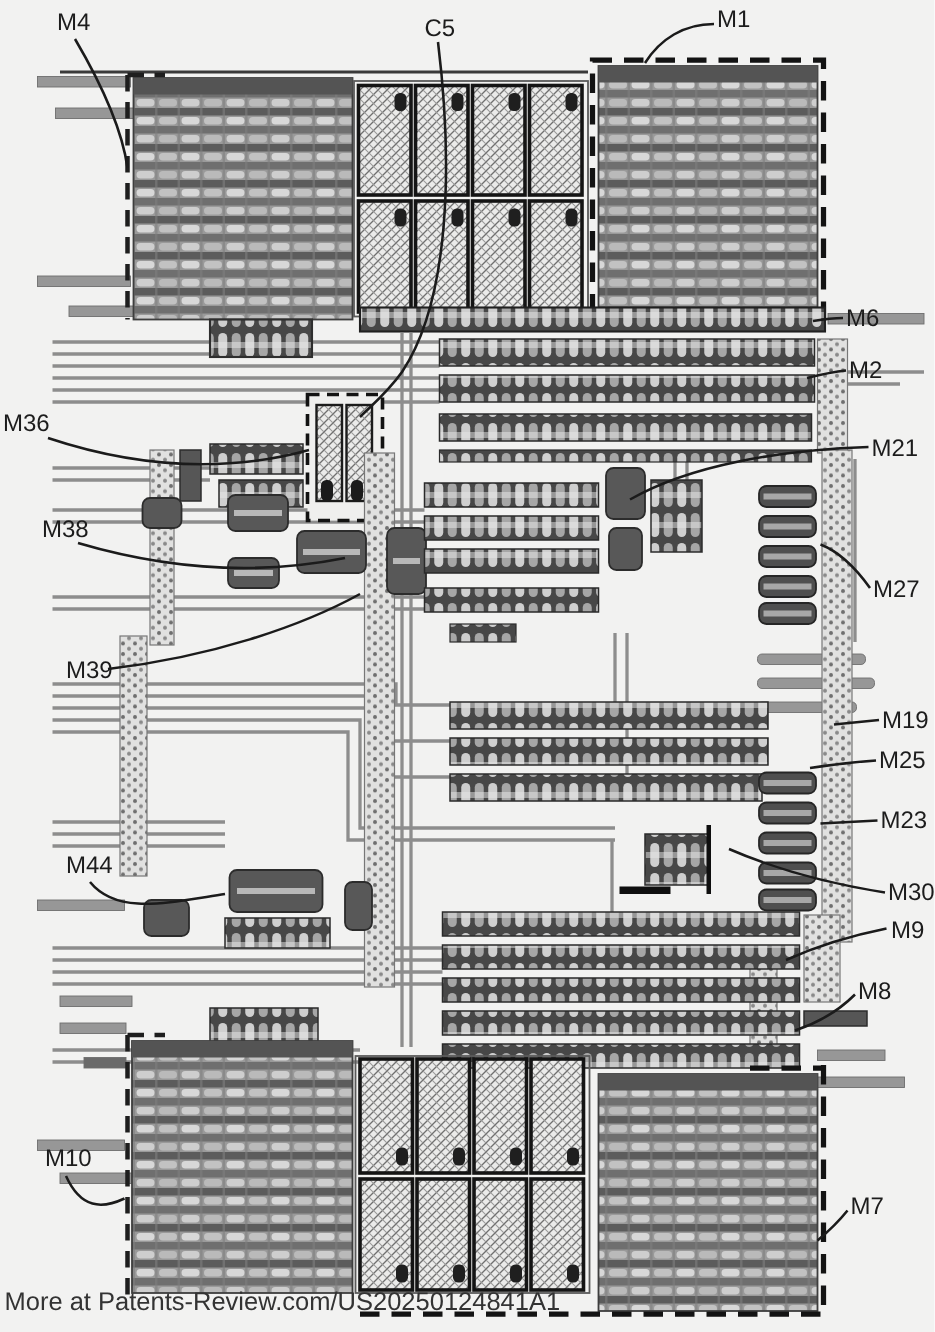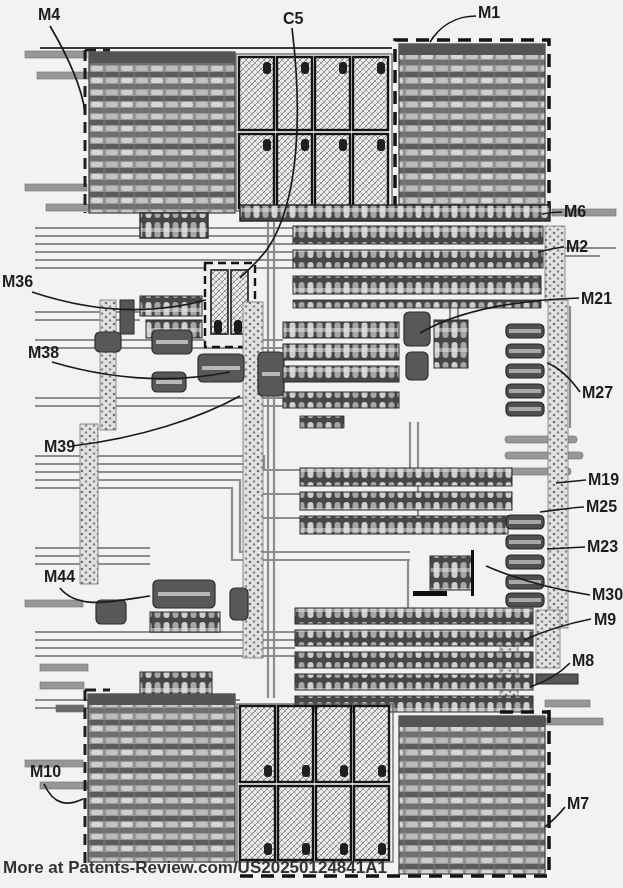--- a/index.html
+++ b/index.html
@@ -1,18 +1,18 @@
 <!DOCTYPE html>
 <html><head>
 <meta charset="utf-8">
 <style>
   html,body{margin:0;padding:0;background:#fff;}
   .page{
     position:relative;width:623px;height:888px;overflow:hidden;
-    background:#f2f2f1;font-family:"Liberation Sans",sans-serif;font-weight:bold;
+    background:#f2f2f1;font-family:"Liberation Sans",sans-serif;
   }
   svg{display:block;}
   text.lbl{font-family:"Liberation Sans",sans-serif;font-size:16px;fill:#1c1c1c;}
   text.footer{font-family:"Liberation Sans",sans-serif;font-size:17px;fill:#333333;}
 </style>
 </head>
 <body>
 
 <div class="page">
 <svg width="623" height="888" viewBox="0 0 623 888">

